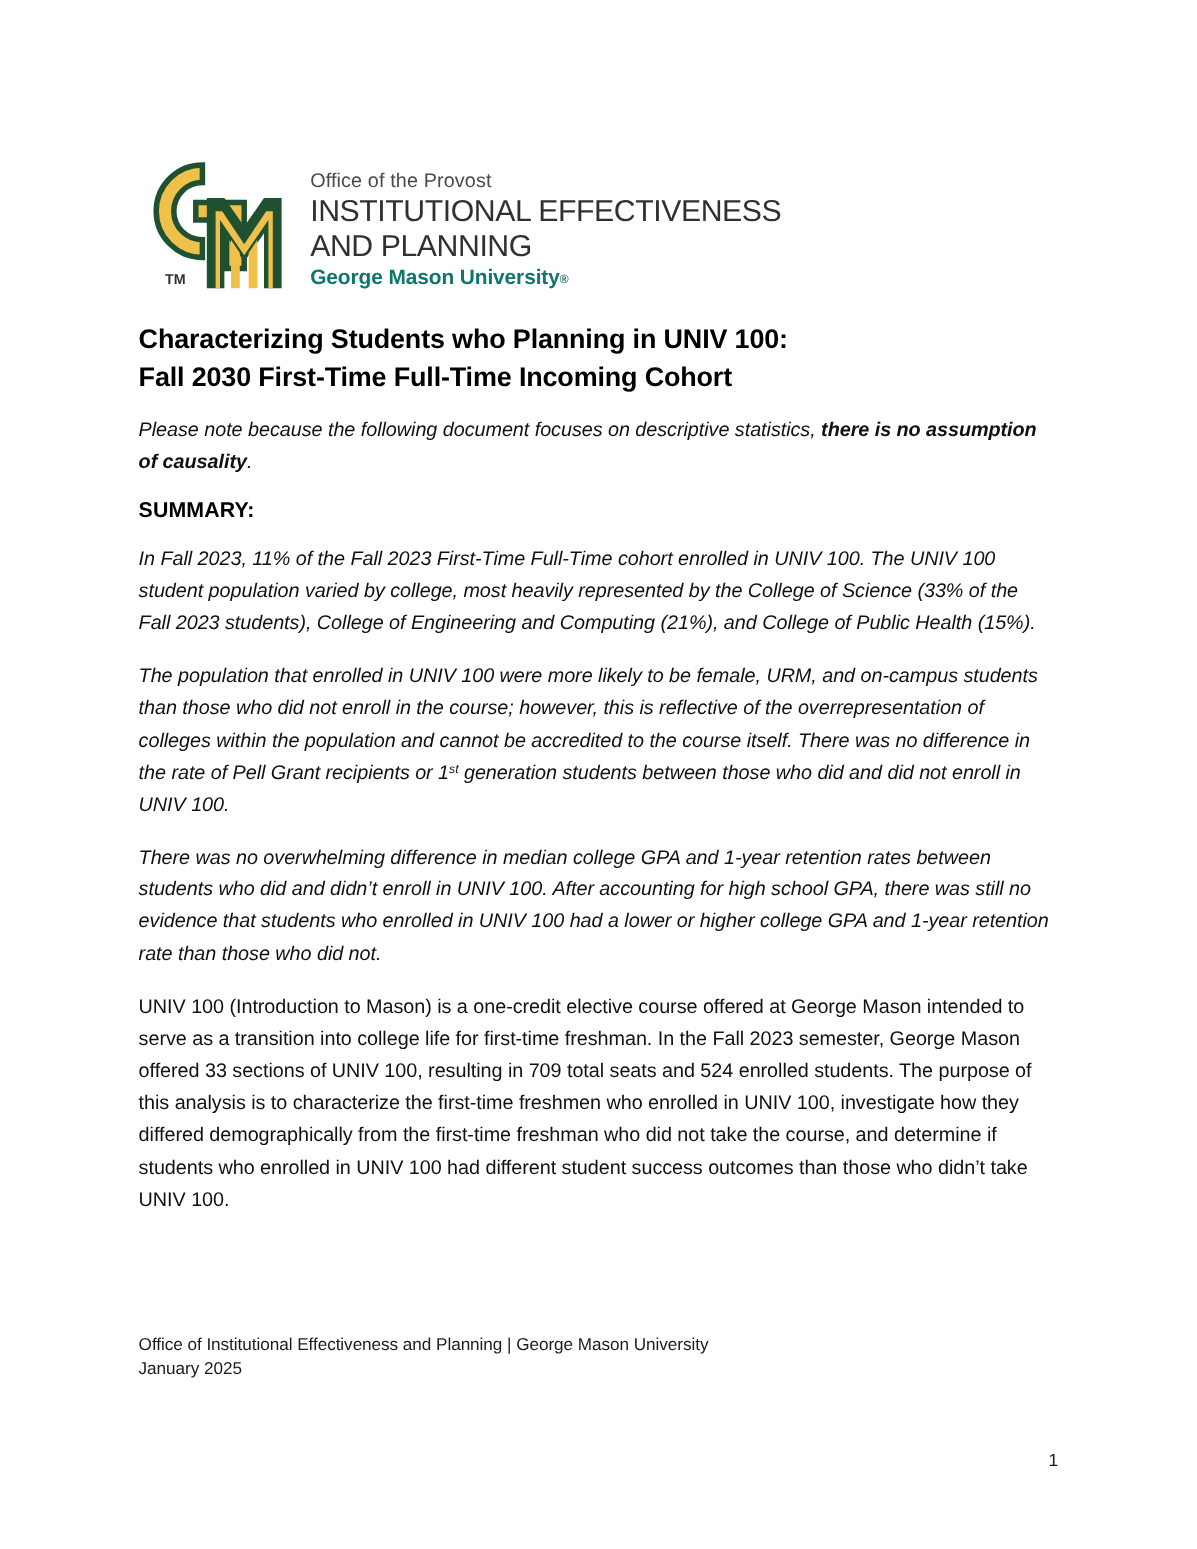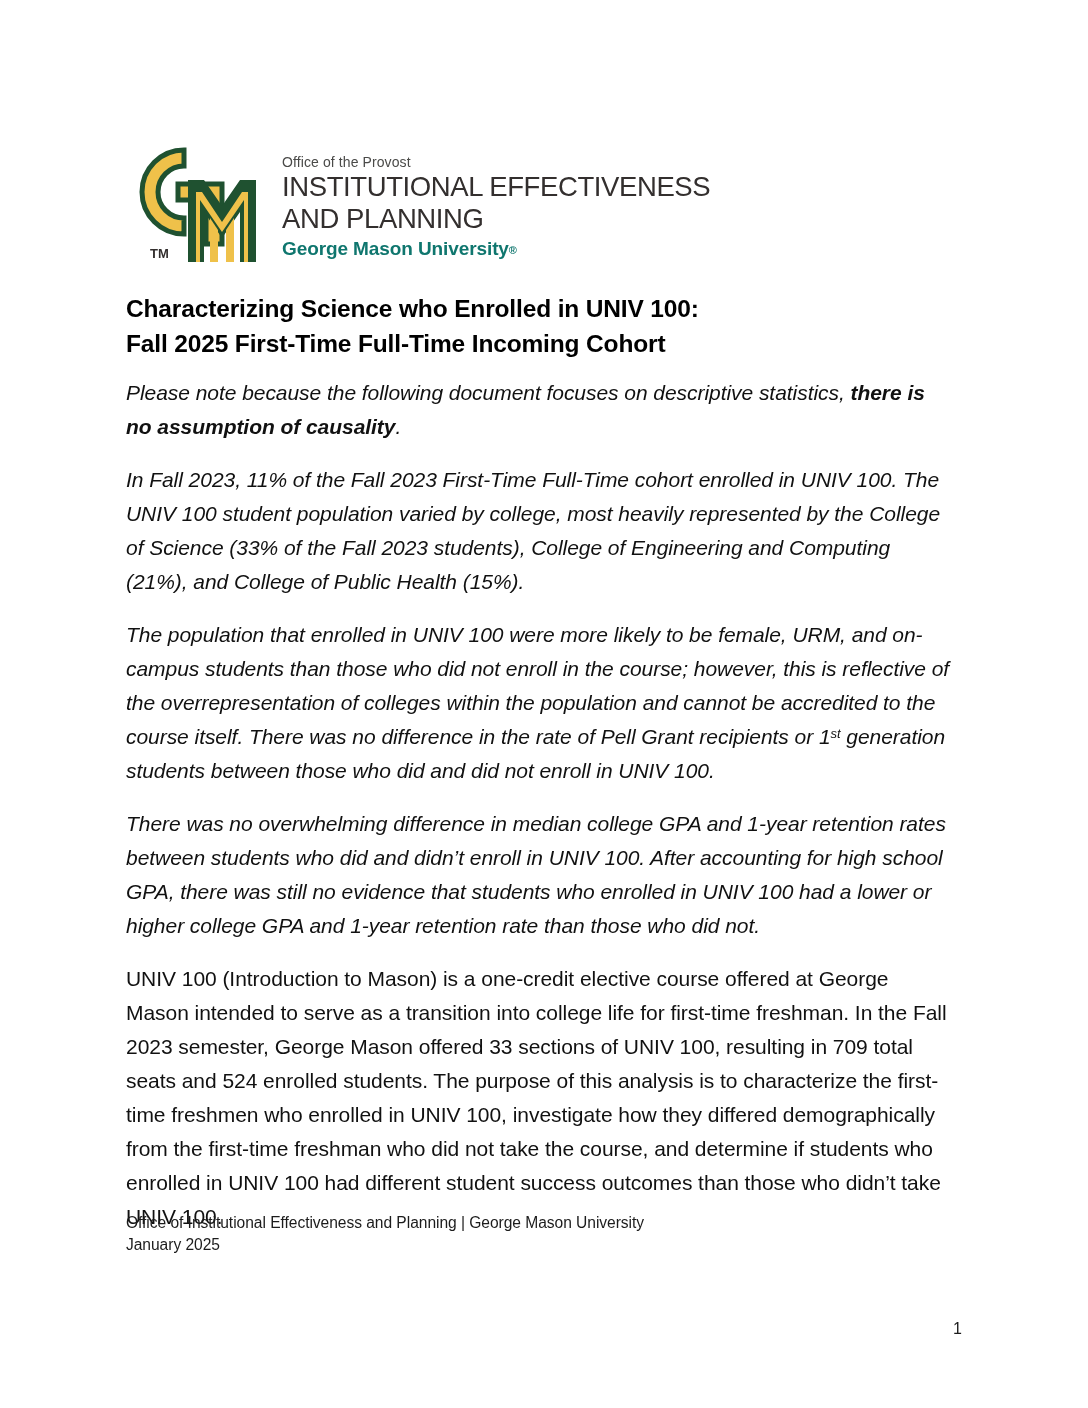--- a/index.html
+++ b/index.html
@@ -40,21 +40,21 @@
     flex: 0 0 auto;
     position: relative;
   }
   .logo-mark svg { display: block; }
   .logo-words {
     margin-left: 8px;
     padding-top: 14px;
     color: #3a3a38;
   }
   .lw-provost {
-    font-size: 14px;
+    font-size: 18px;
     font-weight: 400;
     letter-spacing: 0.1px;
     line-height: 1.15;
     color: #4a4a48;
   }
   .lw-main {
     font-size: 27.5px;
     font-weight: 400;
     letter-spacing: -0.4px;
     line-height: 1.14;
@@ -86,21 +86,21 @@
     font-size: 24.5px;
     font-weight: 700;
     line-height: 1.44;
     letter-spacing: -0.15px;
     color: #000;
     margin: 0 0 14px 0;
   }
   .doc-title .t-line { display: block; }
 
   p.para {
-    font-size: 21px;
+    font-size: 18px;
     line-height: 1.62;
     margin: 0 0 19px 0;
     color: #111;
     letter-spacing: -0.05px;
   }
   p.italic { font-style: italic; }
   p.italic b { font-weight: 700; font-style: italic; }
 
   h2.section {
     font-size: 19.4px;
@@ -172,26 +172,27 @@
       <div class="lw-main">AND PLANNING</div>
       <div class="lw-gmu">
         <span>George Mason University</span><span class="reg">®</span>
       </div>
     </div>
   </div>
 
   <div class="content">
 
     <h1 class="doc-title">
-      <span class="t-line">Characterizing Science who Enrolled in UNIV 100:</span>
-      <span class="t-line">Fall 2025 First-Time Full-Time Incoming Cohort</span>
+      <span class="t-line">Characterizing Students who Planning in UNIV 100:</span>
+      <span class="t-line">Fall 2030 First-Time Full-Time Incoming Cohort</span>
     </h1>
 
     <p class="para italic"><span>Please note because the following document focuses on descriptive statistics, </span><b>there is no assumption of causality</b><span>.</span></p>
 
+    <h2 class="section">SUMMARY:</h2>
 
     <p class="para italic">In Fall 2023, 11% of the Fall 2023 First-Time Full-Time cohort enrolled in UNIV 100. The UNIV 100 student population varied by college, most heavily represented by the College of Science (33% of the Fall 2023 students), College of Engineering and Computing (21%), and College of Public Health (15%).</p>
 
     <p class="para italic"><span>The population that enrolled in UNIV 100 were more likely to be female, URM, and on-campus students than those who did not enroll in the course; however, this is reflective of the overrepresentation of colleges within the population and cannot be accredited to the course itself. There was no difference in the rate of Pell Grant recipients or 1</span><sup class="ord">st</sup><span> generation students between those who did and did not enroll in UNIV 100.</span></p>
 
     <p class="para italic">There was no overwhelming difference in median college GPA and 1-year retention rates between students who did and didn’t enroll in UNIV 100. After accounting for high school GPA, there was still no evidence that students who enrolled in UNIV 100 had a lower or higher college GPA and 1-year retention rate than those who did not.</p>
 
 
     <p class="para">UNIV 100 (Introduction to Mason) is a one-credit elective course offered at George Mason intended to serve as a transition into college life for first-time freshman. In the Fall 2023 semester, George Mason offered 33 sections of UNIV 100, resulting in 709 total seats and 524 enrolled students. The purpose of this analysis is to characterize the first-time freshmen who enrolled in UNIV 100, investigate how they differed demographically from the first-time freshman who did not take the course, and determine if students who enrolled in UNIV 100 had different student success outcomes than those who didn’t take UNIV 100.</p>
   </div>

